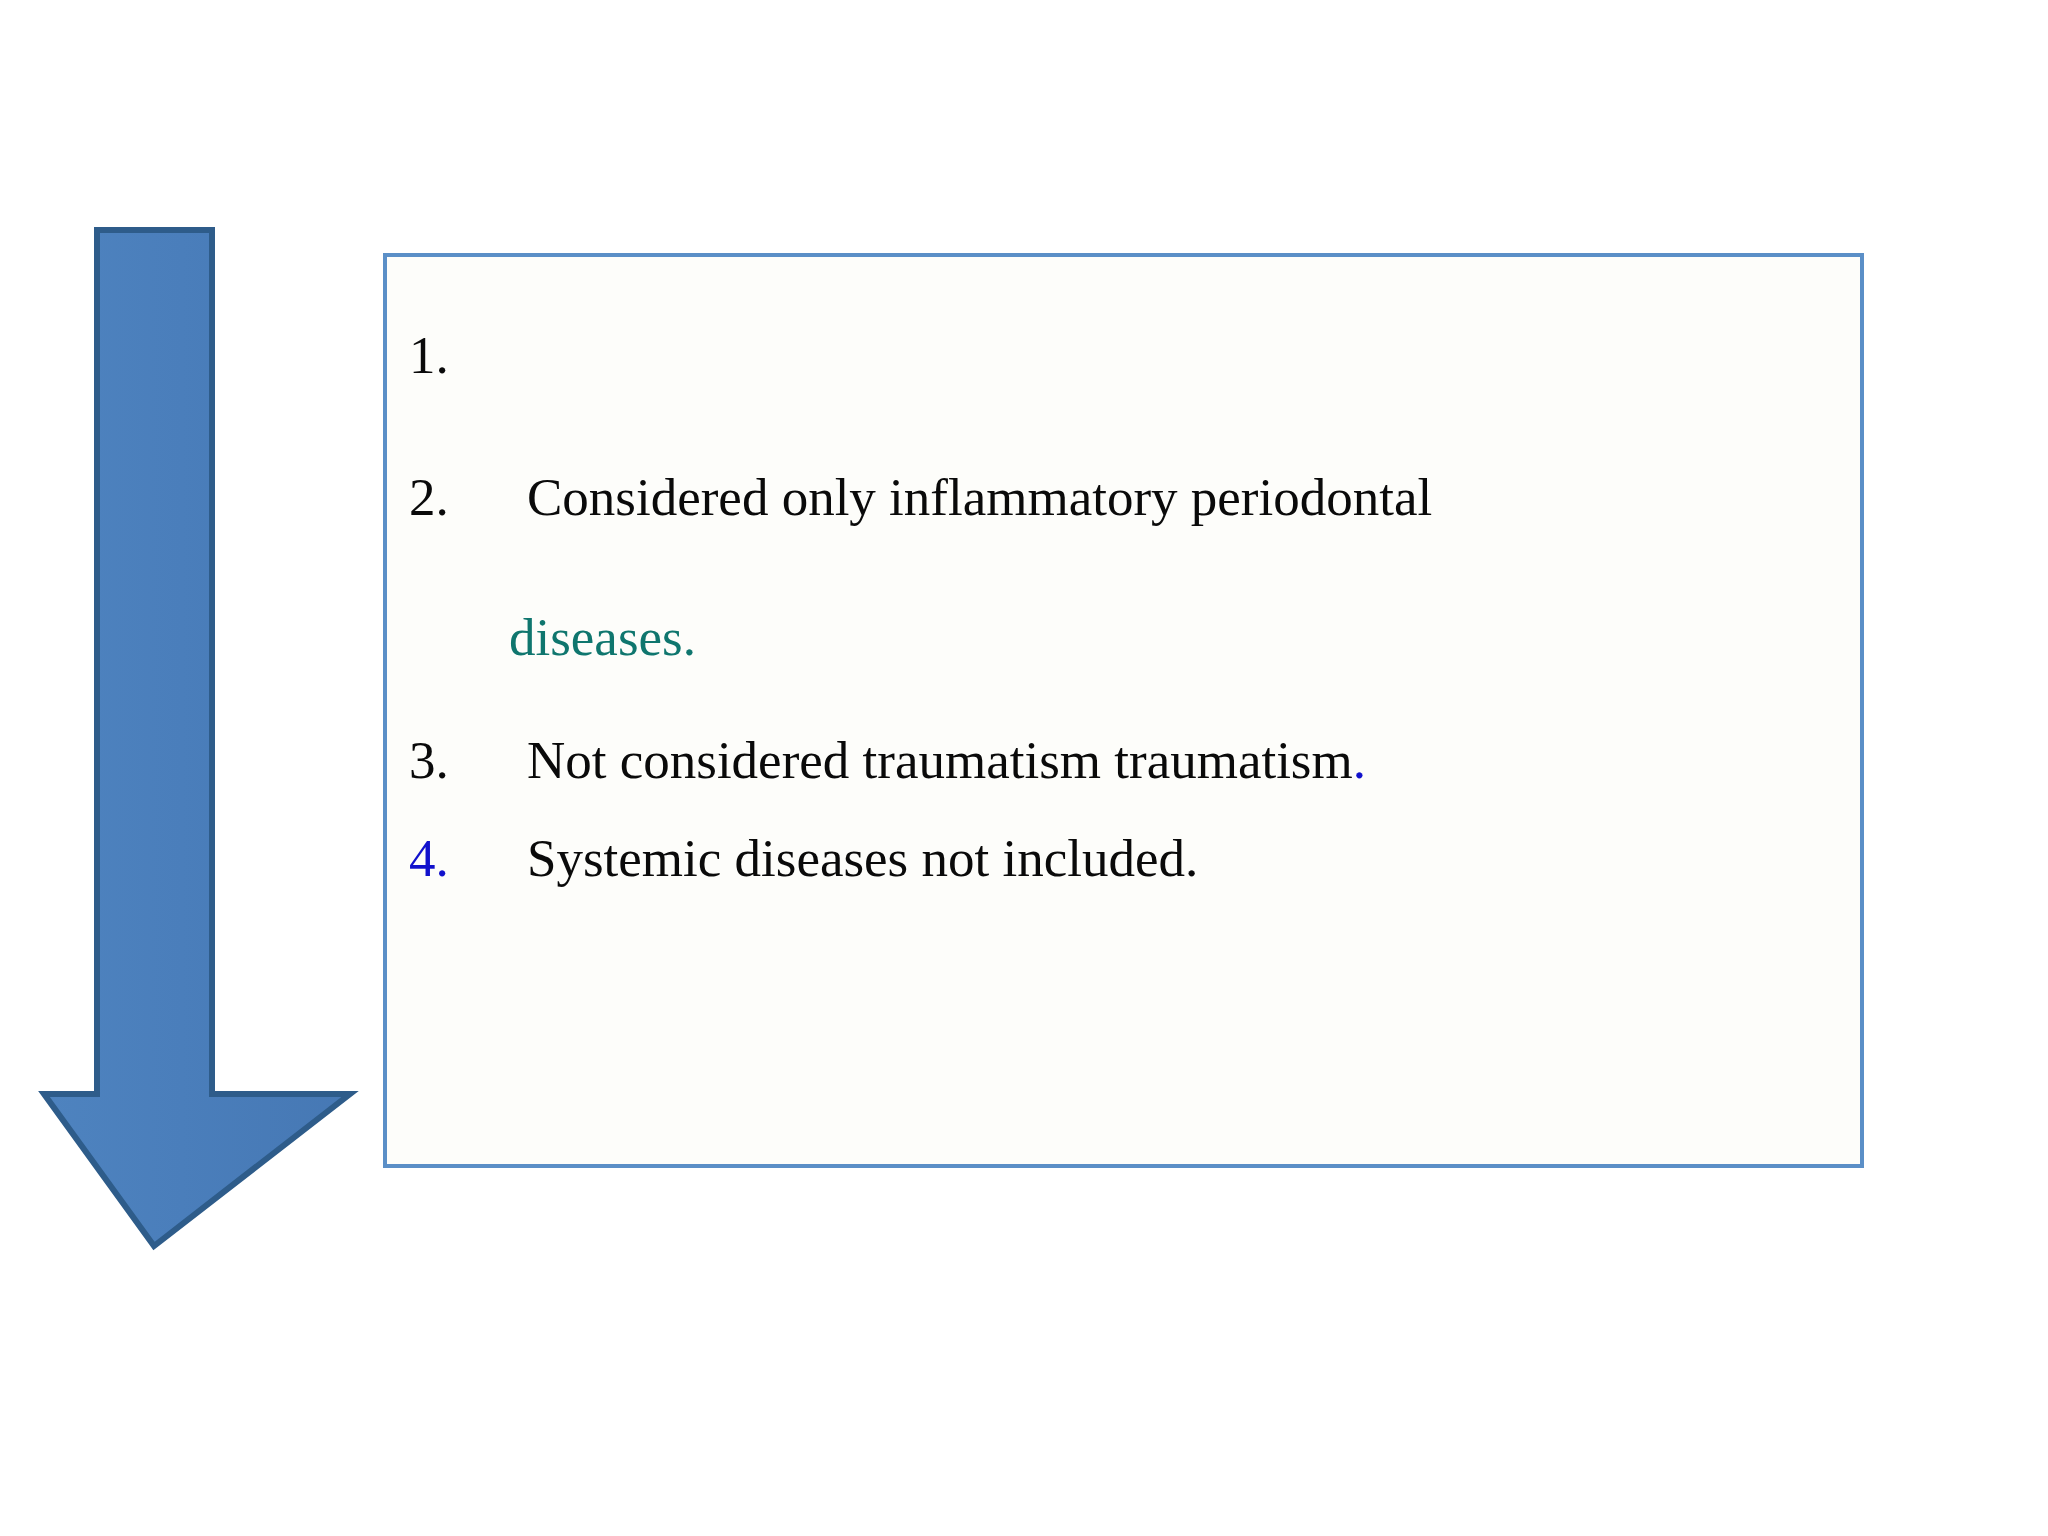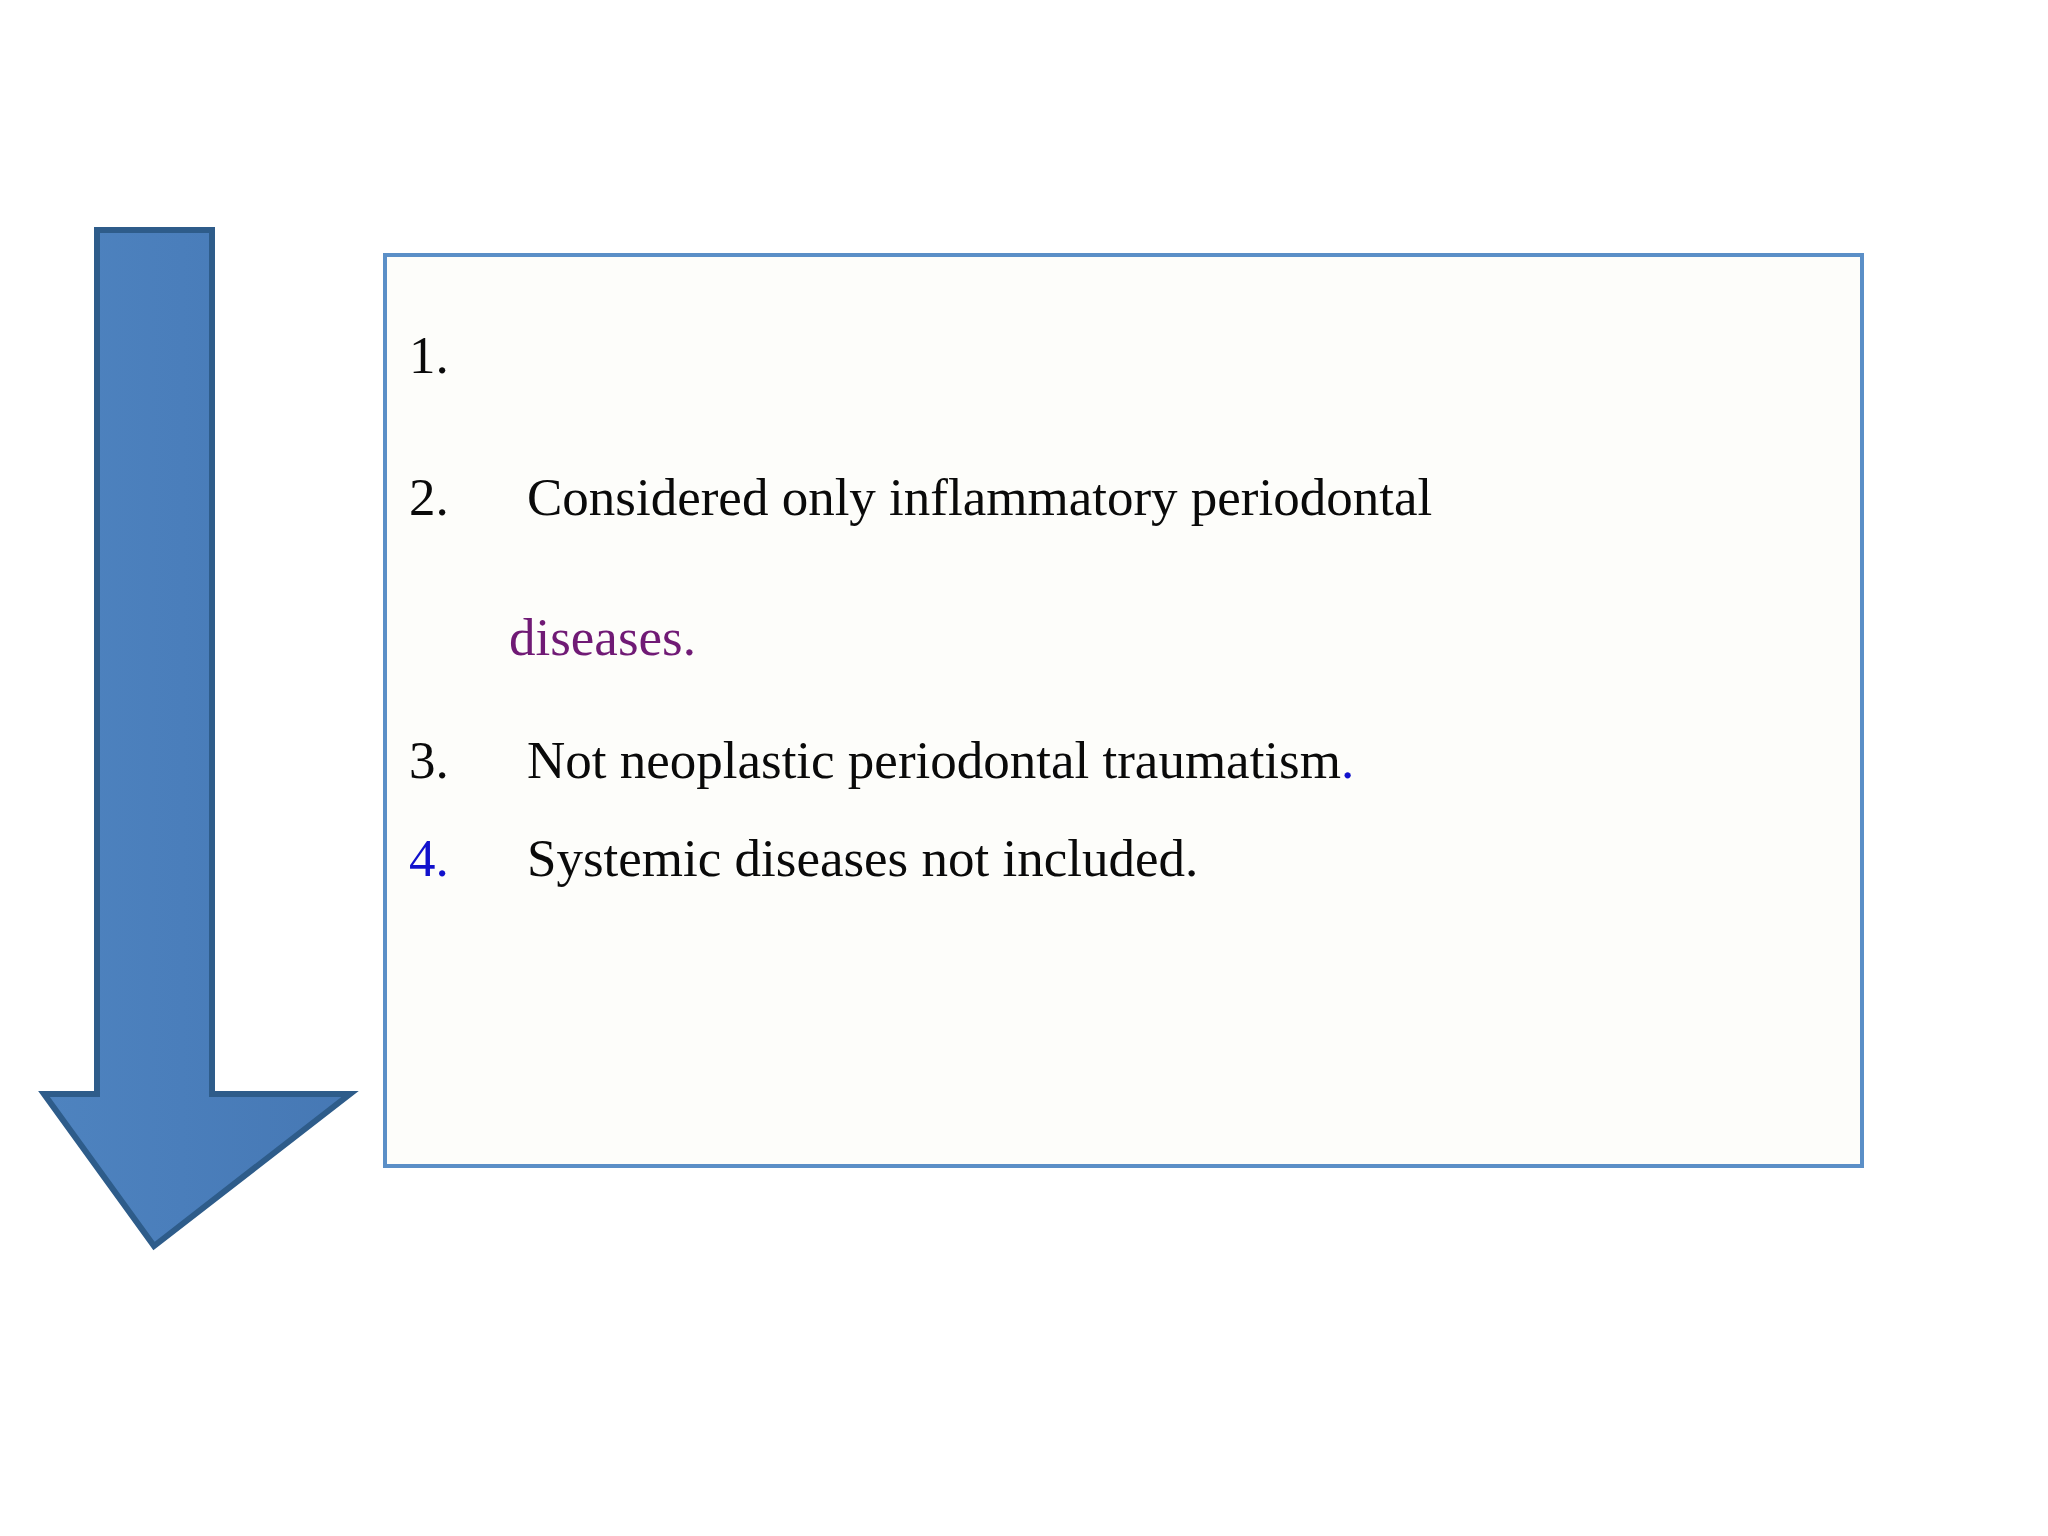--- a/index.html
+++ b/index.html
@@ -77,21 +77,21 @@
   
   .gap-1 { height: 86px; }
   .gap-2 { height: 84px; }
   .gap-3 { height: 66px; }
   .gap-4 { height: 42px; }
 
   
   .cont-line {
     font-size: 53px;
     line-height: 1.06;
-    color: #701a75;
+    color: #0f766e;
     padding-left: 100px;
     white-space: nowrap;
   }
 
   .blue-mark { color: #1111cc; }
   .blue-dot  { color: #1111cc; }
 </style>
 </head>
 <body>
 
@@ -125,21 +125,21 @@
       </div>
 
       <div class="gap-2"></div>
 
       <div class="cont-line">diseases.</div>
 
       <div class="gap-3"></div>
 
       <div class="list-item">
         <span class="li-marker">3.</span>
-        <span class="li-text">Not neoplastic periodontal traumatism</span>
+        <span class="li-text">Not considered traumatism traumatism</span>
         <span class="blue-dot">.</span>
       </div>
 
       <div class="gap-4"></div>
 
       <div class="list-item">
         <span class="li-marker blue-mark">4.</span>
         <span class="li-text">Systemic diseases not included.</span>
       </div>
 

